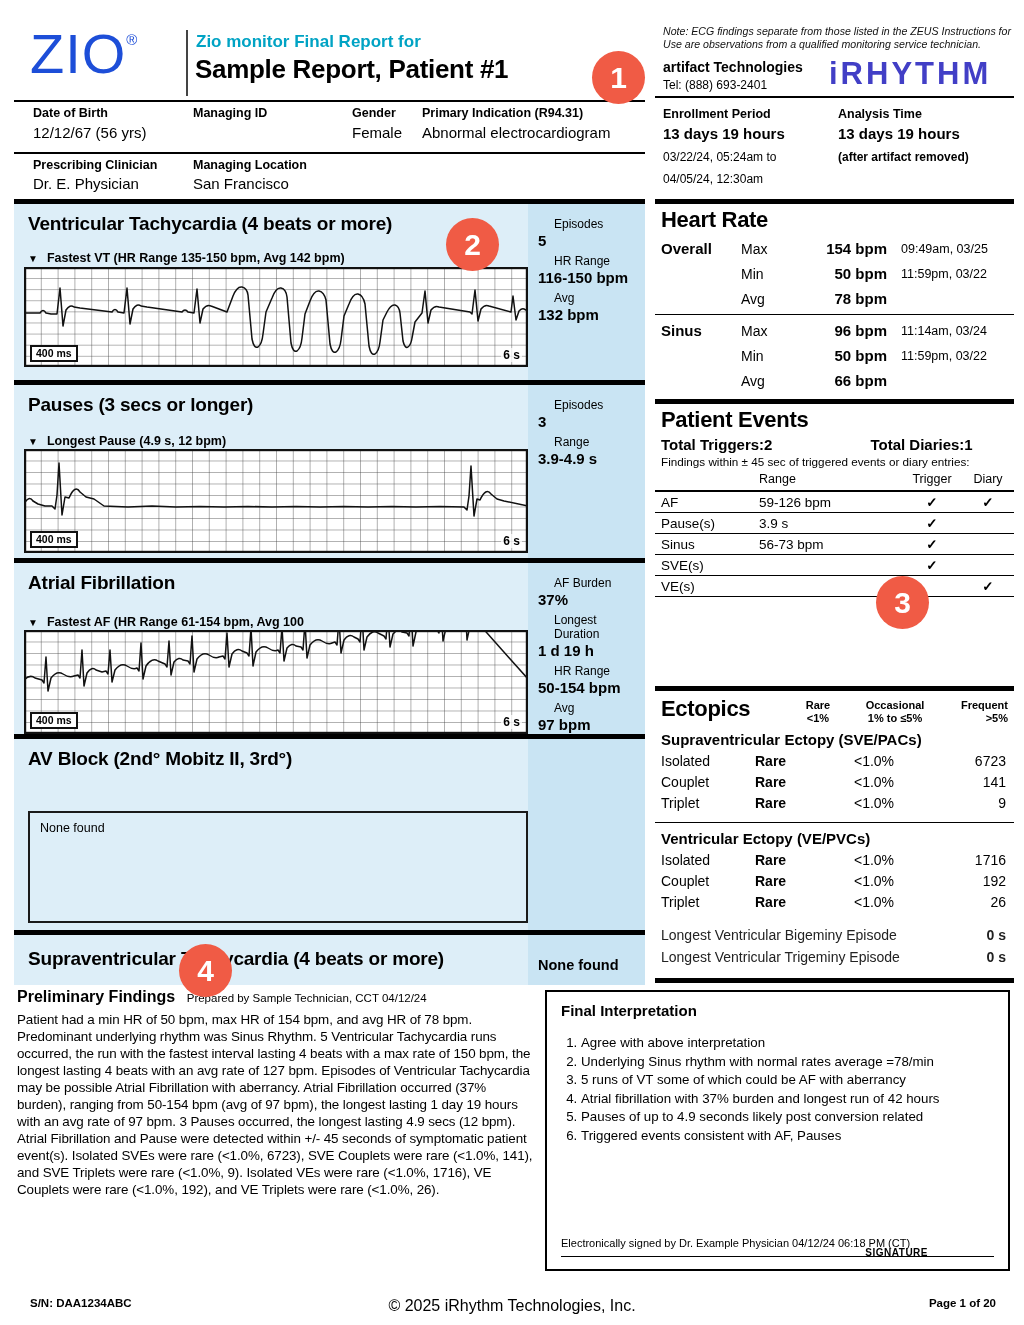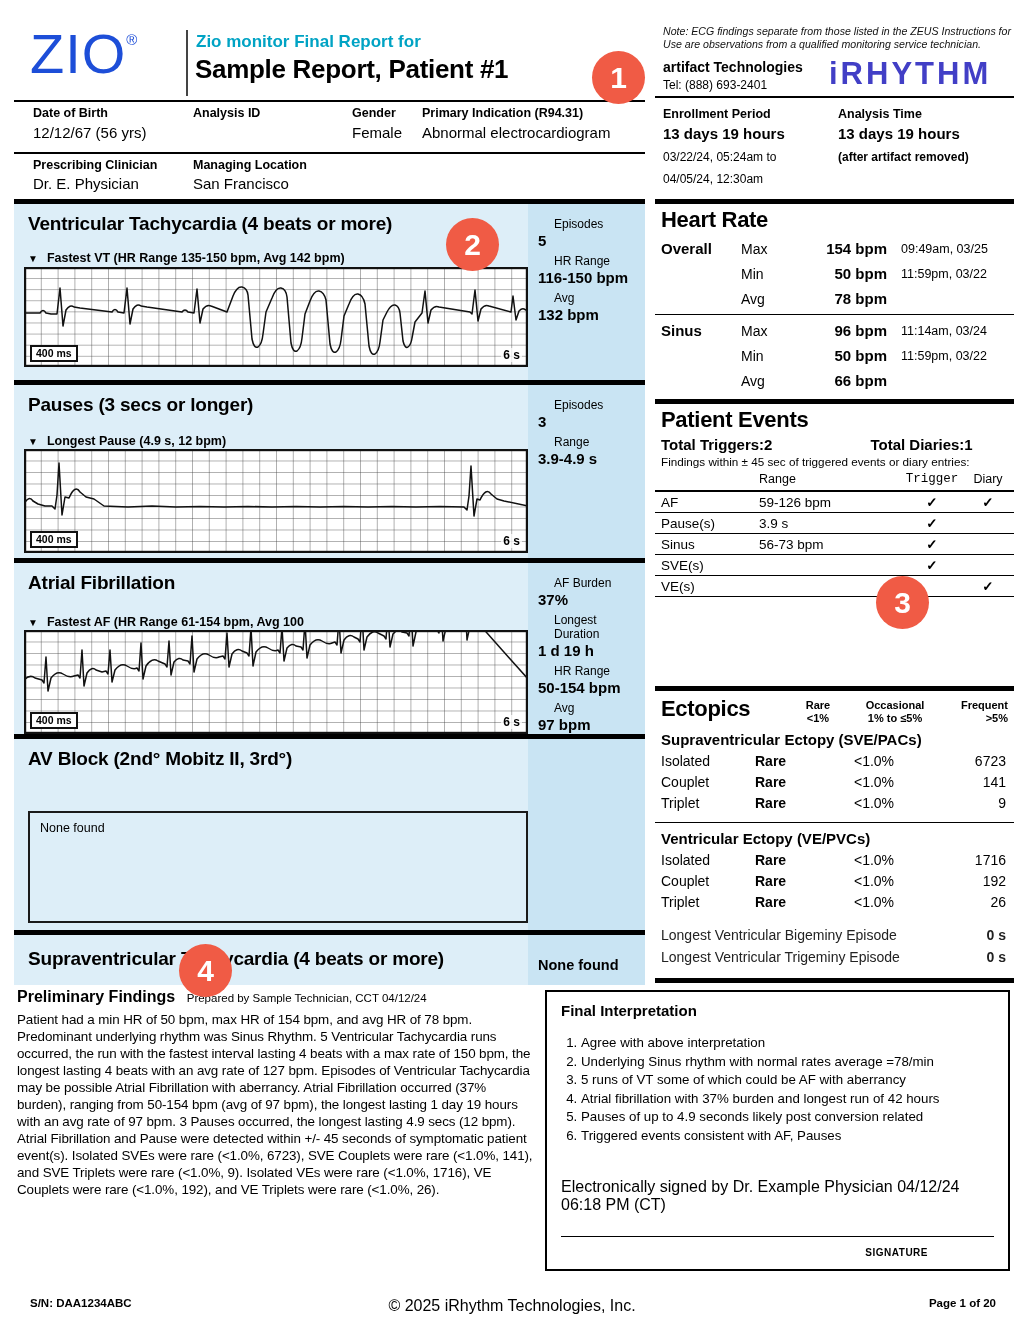--- a/index.html
+++ b/index.html
@@ -90,22 +90,22 @@
   .xspace{height:12px;}
   
   .prelim{position:absolute;left:17px;top:988px;width:521px;}
   .prelim-head{font-size:16px;font-weight:bold;display:inline;}
   .prepared{font-size:11.5px;margin-left:7px;}
   .prelim-body{font-size:13.4px;line-height:17px;margin-top:5px;letter-spacing:-0.1px;}
   .finalbox{position:absolute;left:545px;top:990px;width:465px;height:281px;border:2px solid #000;
             box-sizing:border-box;padding:10px 14px;}
   .fi-title{font-size:15px;font-weight:bold;}
   .finalbox ol{margin:15px 0 0 0;padding-left:20px;font-size:13.3px;line-height:18.5px;}
-  .signed{position:absolute;left:14px;right:14px;bottom:32px;font-size:16px;
-          border-bottom:1.5px solid #000;padding-bottom:22px;}
+  .signed{position:absolute;left:14px;right:14px;bottom:12px;font-size:11px;
+          border-bottom:1.5px solid #000;padding-bottom:7px;}
   .sig-label{position:absolute;right:80px;bottom:11px;font-size:10px;font-weight:bold;letter-spacing:0.5px;}
   
   .sn{position:absolute;left:30px;top:1297px;font-size:11.5px;font-weight:bold;}
   .copy{position:absolute;left:0;right:0;top:1297px;text-align:center;font-size:16px;}
   .pageno{position:absolute;right:28px;top:1297px;font-size:11.5px;font-weight:bold;}
 </style>
 </head>
 <body>
 
 <div class="page">
@@ -124,21 +124,21 @@
   <div class="hline" style="left:655px;top:96px;width:359px;"></div>
   <div class="hline" style="left:14px;top:100px;width:631px;height:1.5px;"></div>
 
   <div class="badge" style="left:592px;top:51px;">1</div>
   <div class="badge" style="left:446px;top:218px;">2</div>
   <div class="badge" style="left:876px;top:576px;">3</div>
   <div class="badge" style="left:179px;top:944px;">4</div>
 
   <div class="flabel" style="left:33px;top:106px;">Date of Birth</div>
   <div class="fvalue" style="left:33px;top:124px;">12/12/67 (56 yrs)</div>
-  <div class="flabel" style="left:193px;top:106px;">Analysis ID</div>
+  <div class="flabel" style="left:193px;top:106px;">Managing ID</div>
   <div class="fvalue" style="left:193px;top:124px;"></div>
   <div class="flabel" style="left:352px;top:106px;">Gender</div>
   <div class="fvalue" style="left:352px;top:124px;">Female</div>
   <div class="flabel" style="left:422px;top:106px;">Primary Indication (R94.31)</div>
   <div class="fvalue" style="left:422px;top:124px;">Abnormal electrocardiogram</div>
   <div class="hline" style="left:14px;top:152px;width:631px;height:1.5px;"></div>
   <div class="flabel" style="left:33px;top:158px;">Prescribing Clinician</div>
   <div class="fvalue" style="left:33px;top:175px;">Dr. E. Physician</div>
   <div class="flabel" style="left:193px;top:158px;">Managing Location</div>
   <div class="fvalue" style="left:193px;top:175px;">San Francisco</div>
@@ -310,21 +310,21 @@
     <div class="rblock" id="pe-block">
       <div class="rtitle">Patient Events</div>
       <div class="pe-tot">
         <span>Total Triggers:2</span>
         <span>Total Diaries:1</span>
       </div>
       <div class="pe-note">Findings within ± 45 sec of triggered events or diary entries:</div>
       <div class="pe-hdr">
         <span class="pe-c1"></span>
         <span class="pe-c2">Range</span>
-        <span class="pe-c3" style="font-weight:normal;font-family:Liberation Mono, monospace;">Trigger</span>
+        <span class="pe-c3" style="font-weight:normal;">Trigger</span>
         <span class="pe-c4" style="font-weight:normal;">Diary</span>
       </div>
       <div class="pe-row">
         <span class="pe-c1">AF</span>
         <span class="pe-c2">59-126 bpm</span>
         <span class="pe-c3">✓</span>
         <span class="pe-c4">✓</span>
       </div>
       <div class="pe-row">
         <span class="pe-c1">Pause(s)</span>

